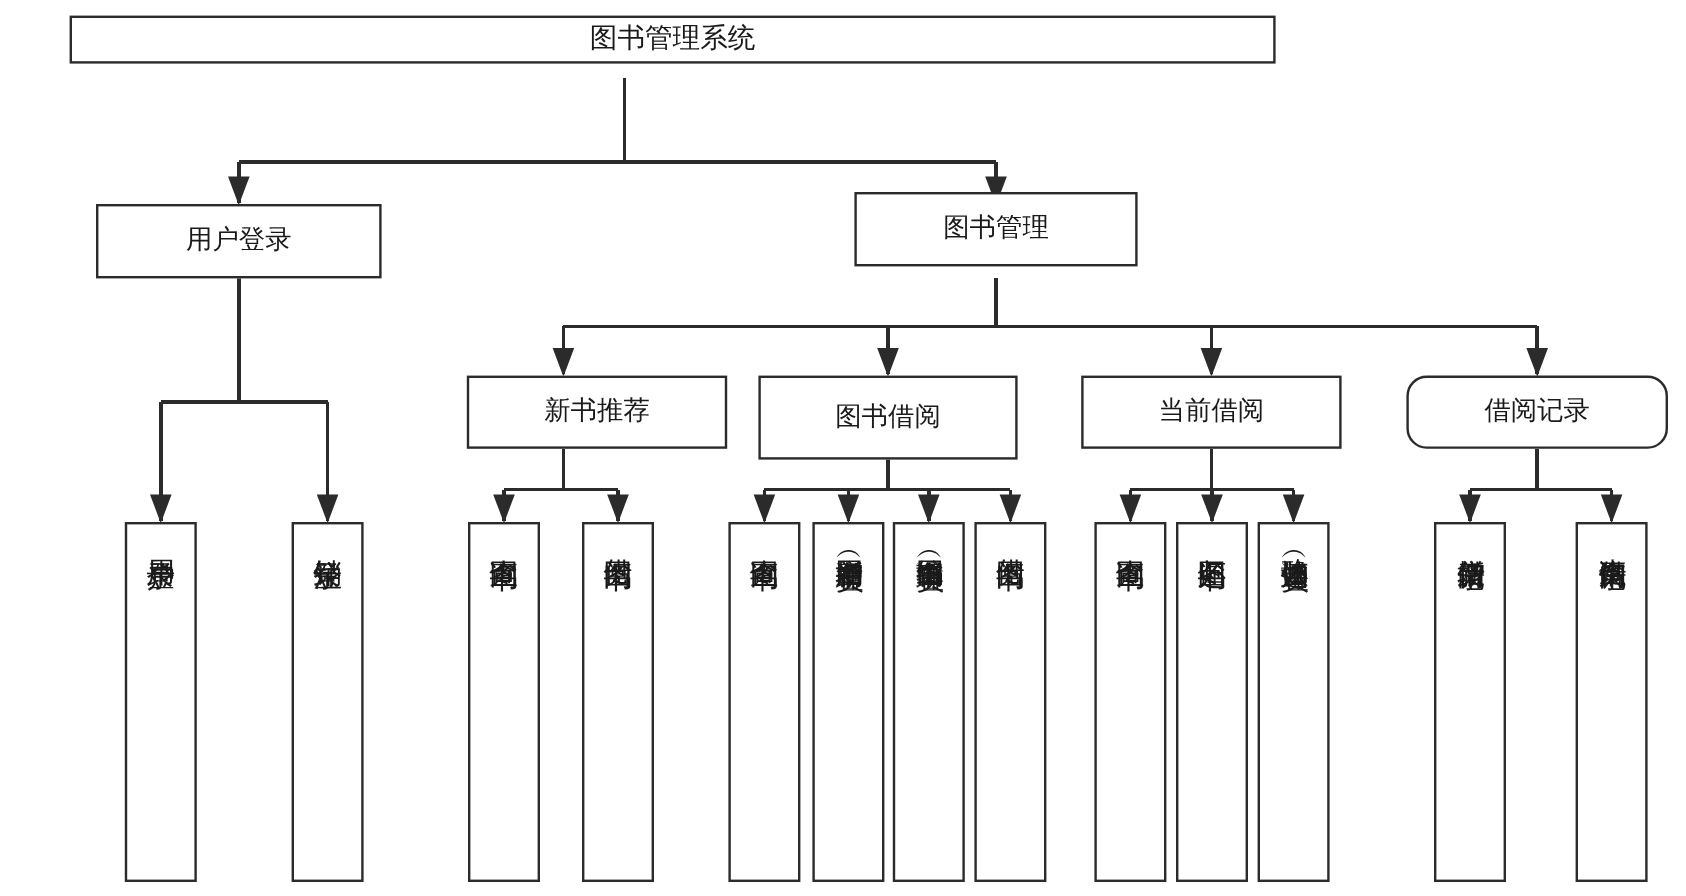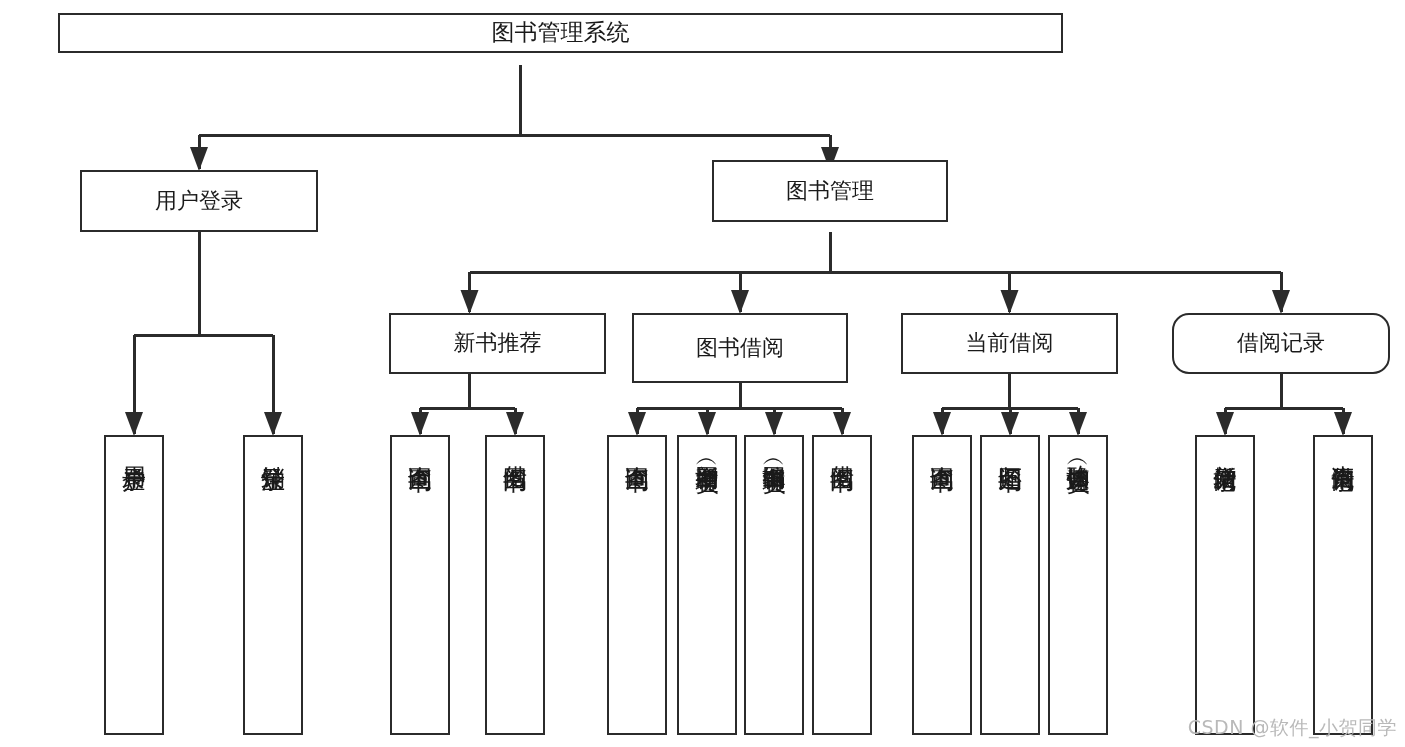--- a/index.html
+++ b/index.html
@@ -190,15 +190,14 @@
         <span class="label">确认归还（管理员）</span>
       </div>
       <div class="node vertical long" style="left: 1195px; top: 435px; width: 60px; height: 300px;">
         <span class="label">新增借阅记录</span>
       </div>
       <div class="node vertical long" style="left: 1313px; top: 435px; width: 60px; height: 300px;">
         <span class="label">查询借阅记录</span>
       </div>
     </div>
 
-  <div id="watermark">CSDN @软件_小贺同学</div>
 
 </div>
 
 </body></html>

